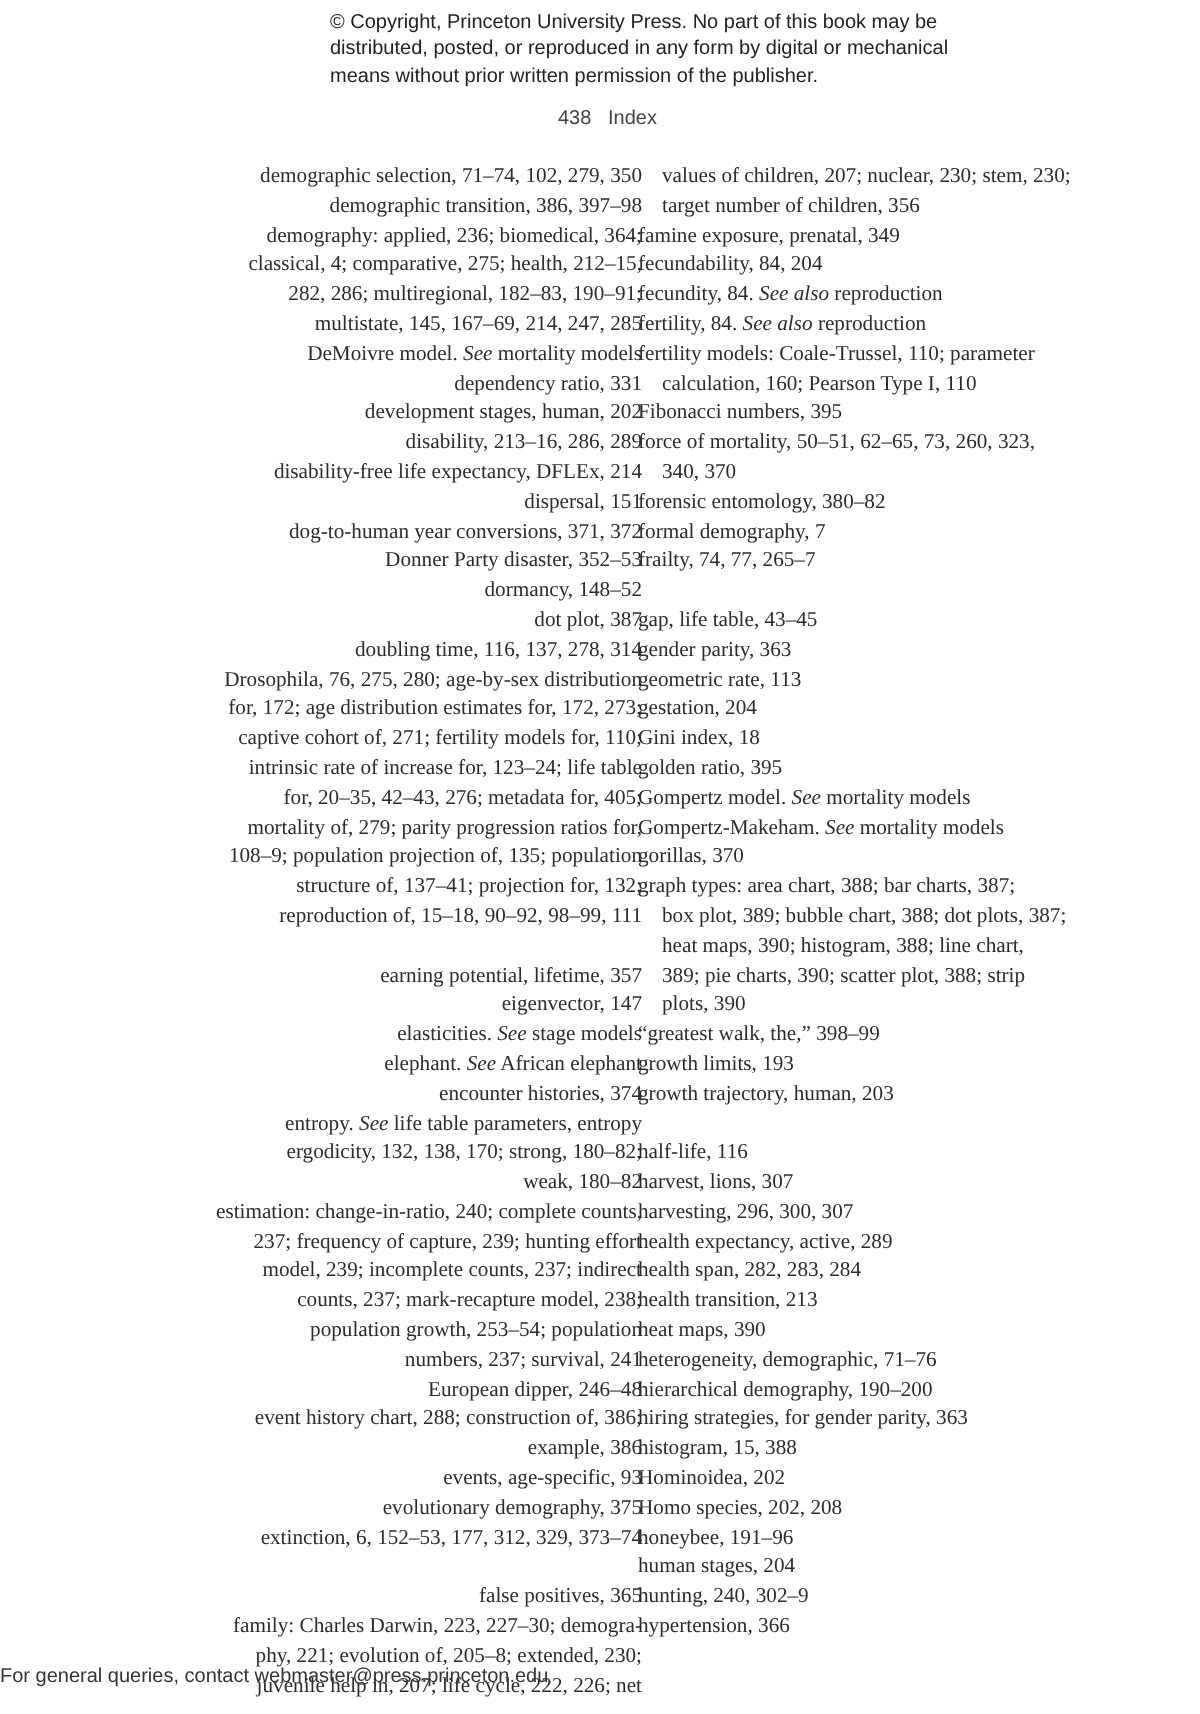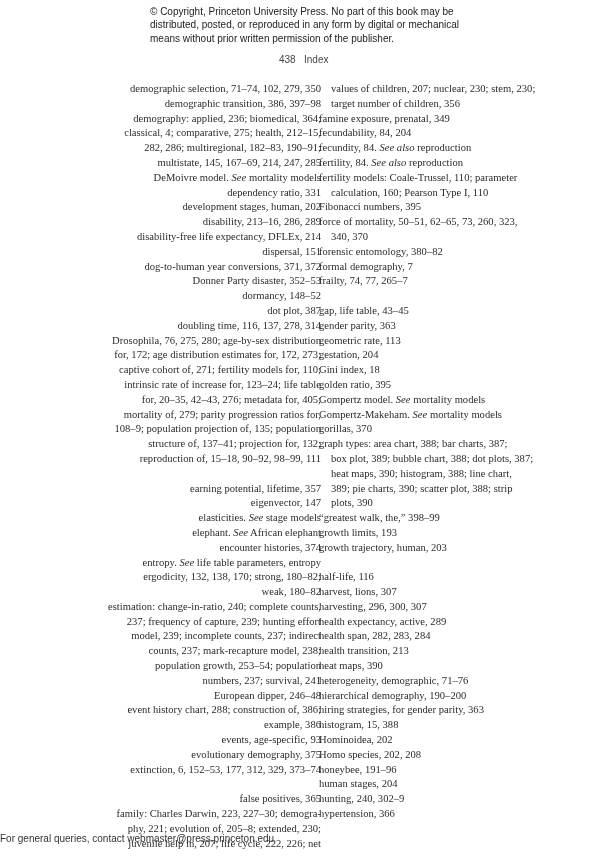--- a/index.html
+++ b/index.html
@@ -1,18 +1,18 @@
 <!DOCTYPE html>
 <html><head>
 <meta charset="utf-8">
 <style>
   html, body { margin: 0; padding: 0; background: #ffffff; }
   body { width: 600px; height: 857px; position: relative; overflow: hidden; }
   .copyright {
-    position: absolute; left: 150px; top: 5px; width: 320px;
+    position: absolute; left: 165px; top: 5px; width: 320px;
     font-family: "Liberation Sans", sans-serif; font-size: 10px; line-height: 13.3px;
     color: #222;
   }
   .running-head {
     position: absolute; top: 54px; left: 0; width: 600px;
     font-family: "Liberation Sans", sans-serif; font-size: 10px; color: #444;
   }
   .running-head .pnum { position: absolute; left: 279px; }
   .running-head .title { position: absolute; left: 304px; }
   .col {

